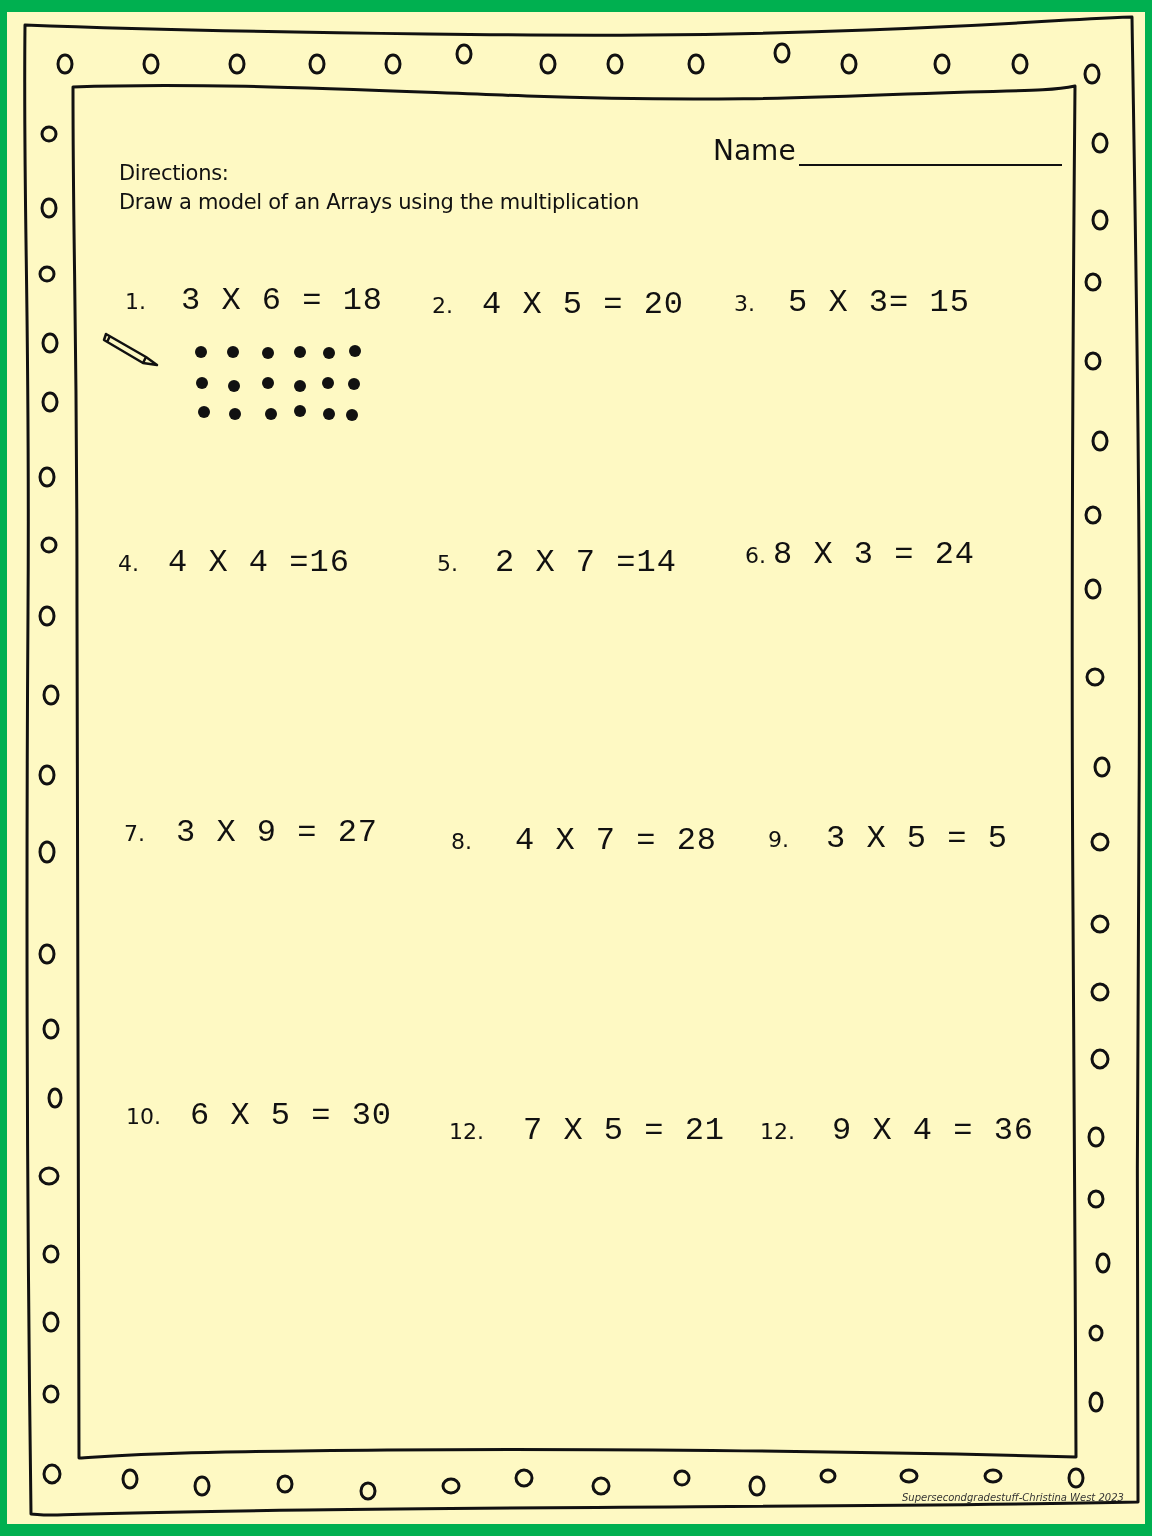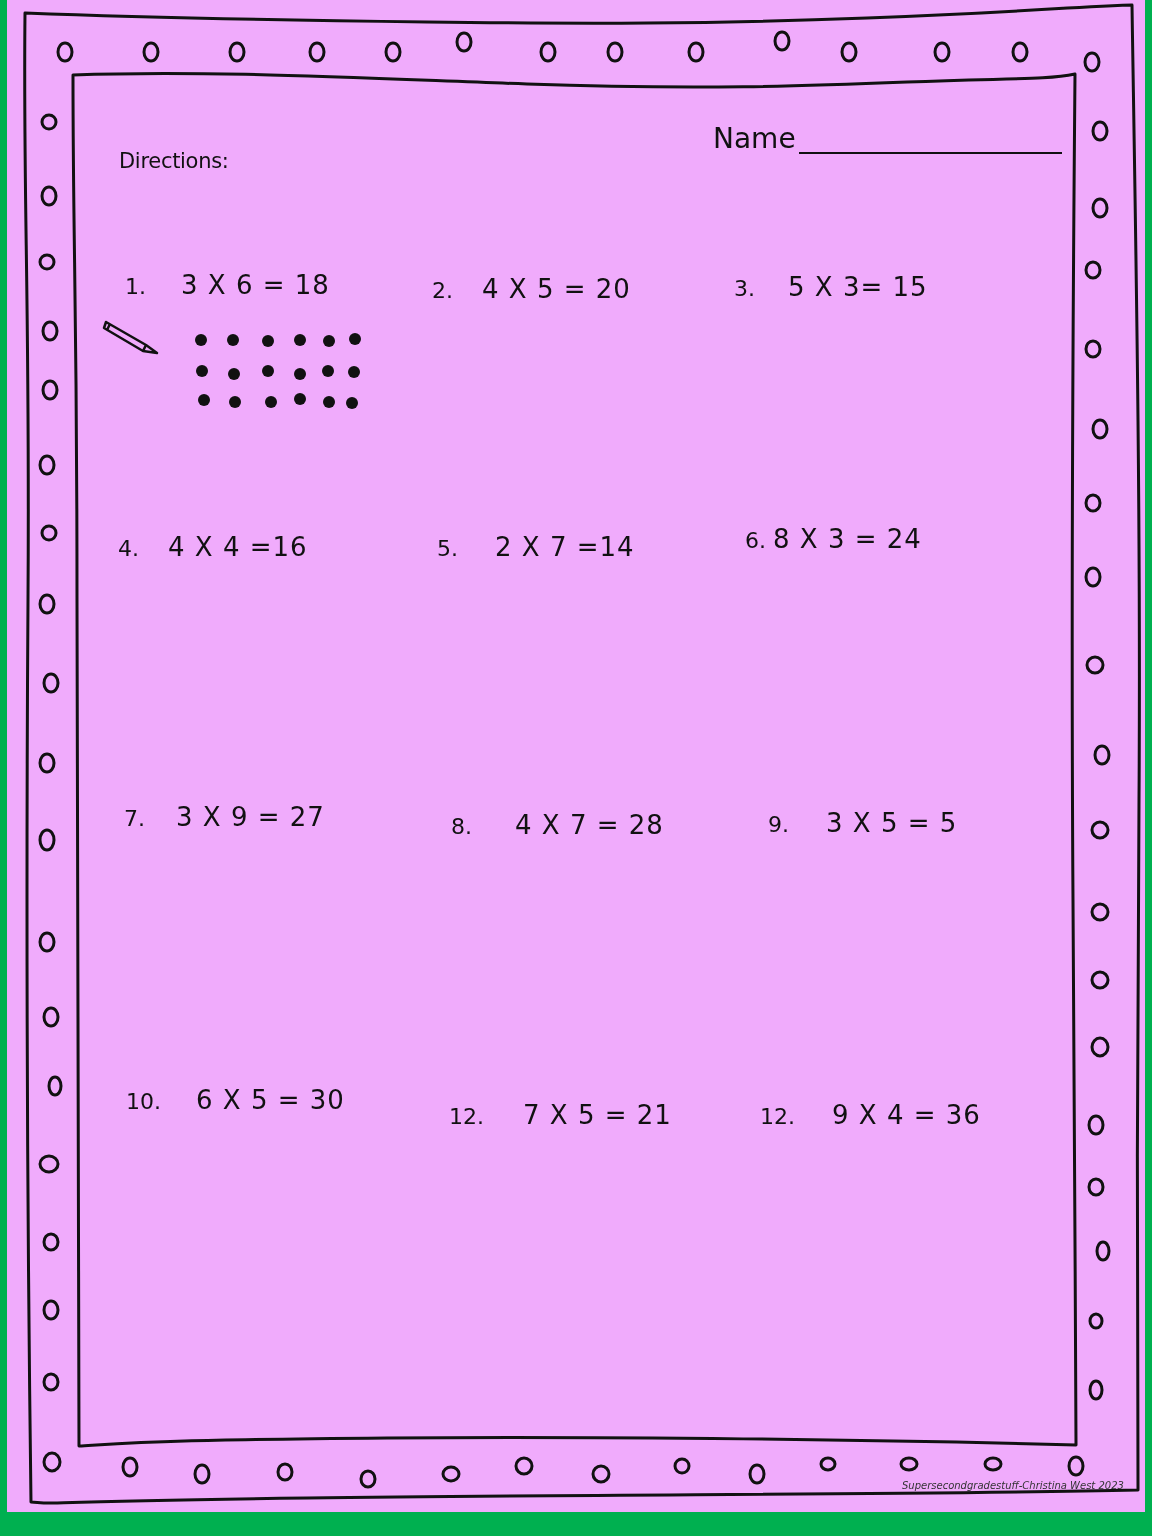--- a/index.html
+++ b/index.html
@@ -2,32 +2,32 @@
 <html><head>
 <meta charset="utf-8">
 <style>
   html, body { margin: 0; padding: 0; }
   body {
     width: 1152px; height: 1536px; position: relative; overflow: hidden;
     background: #00b050;
     font-family: "DejaVu Sans", sans-serif;
   }
   .page {
-    position: absolute; left: 7px; top: 0; width: 1138px; height: 1512px;
-    background: #f0abfc;
+    position: absolute; left: 7px; top: 12px; width: 1138px; height: 1512px;
+    background: #fef9c3;
   }
   svg.frame { position: absolute; left: 0; top: 0; }
   .txt { position: absolute; color: #111; white-space: nowrap; }
   .directions { left: 112px; top: 147px; font-size: 21px; line-height: 29px; letter-spacing: -0.3px; }
   .directions div { white-space: nowrap; }
   .name-label { left: 706px; top: 122px; font-size: 28px; }
   .name-line { position: absolute; left: 792px; top: 152px; width: 263px; height: 2px; background: #111; }
   .prob { position: absolute; font-size: 22px; color: #111; white-space: nowrap; }
   .prob .num { display: inline-block; }
-  .prob .eq { display: inline-block; font-size: 26px; letter-spacing: 1px; }
+  .prob .eq { display: inline-block; font-size: 32px; letter-spacing: 1px; font-family: Liberation Mono, monospace; }
   .credit { position: absolute; left: 895px; top: 1480px; font-size: 10px; color: #333; white-space: nowrap; font-style: italic; }
   .dots { position: absolute; left: 180px; top: 330px; width: 180px; height: 90px; }
   .dot { position: absolute; width: 12px; height: 12px; border-radius: 50%; background: #111; }
   .pencil { position: absolute; left: 95px; top: 318px; }
 </style>
 </head>
 <body>
 
 <div class="page">
 
@@ -105,20 +105,21 @@
       <ellipse cx="750" cy="1474" rx="7" ry="9"></ellipse>
       <ellipse cx="821" cy="1464" rx="7" ry="6"></ellipse>
       <ellipse cx="902" cy="1464" rx="8" ry="6"></ellipse>
       <ellipse cx="986" cy="1464" rx="8" ry="6"></ellipse>
       <ellipse cx="1069" cy="1466" rx="7" ry="9"></ellipse>
     </g>
   </svg>
 
   <div class="txt directions">
     <div>Directions:</div>
+    <div>Draw a model of an Arrays using the  multiplication</div>
   </div>
 
   <div class="txt name-label">Name</div>
   <div class="name-line"></div>
 
   <div class="prob" style="left:118px; top:270px;">
     <span class="num">1.</span>
     <span class="eq" style="margin-left:28px;">3 X 6 = 18</span>
   </div>
   <div class="prob" style="left:425px; top:274px;">
@@ -179,21 +180,21 @@
     <span class="num">8.</span>
     <span class="eq" style="margin-left:36px;">4 X 7 = 28</span>
   </div>
   <div class="prob" style="left:761px; top:808px;">
     <span class="num">9.</span>
     <span class="eq" style="margin-left:30px;">3 X 5 = 5</span>
   </div>
 
   <div class="prob" style="left:119px; top:1085px;">
     <span class="num">10.</span>
-    <span class="eq" style="margin-left:28px;">6 X 5 = 30</span>
+    <span class="eq" style="margin-left:22px;">6 X 5 = 30</span>
   </div>
   <div class="prob" style="left:442px; top:1100px;">
     <span class="num">12.</span>
     <span class="eq" style="margin-left:32px;">7 X 5 = 21</span>
   </div>
   <div class="prob" style="left:753px; top:1100px;">
     <span class="num">12.</span>
     <span class="eq" style="margin-left:30px;">9 X 4 = 36</span>
   </div>
 

